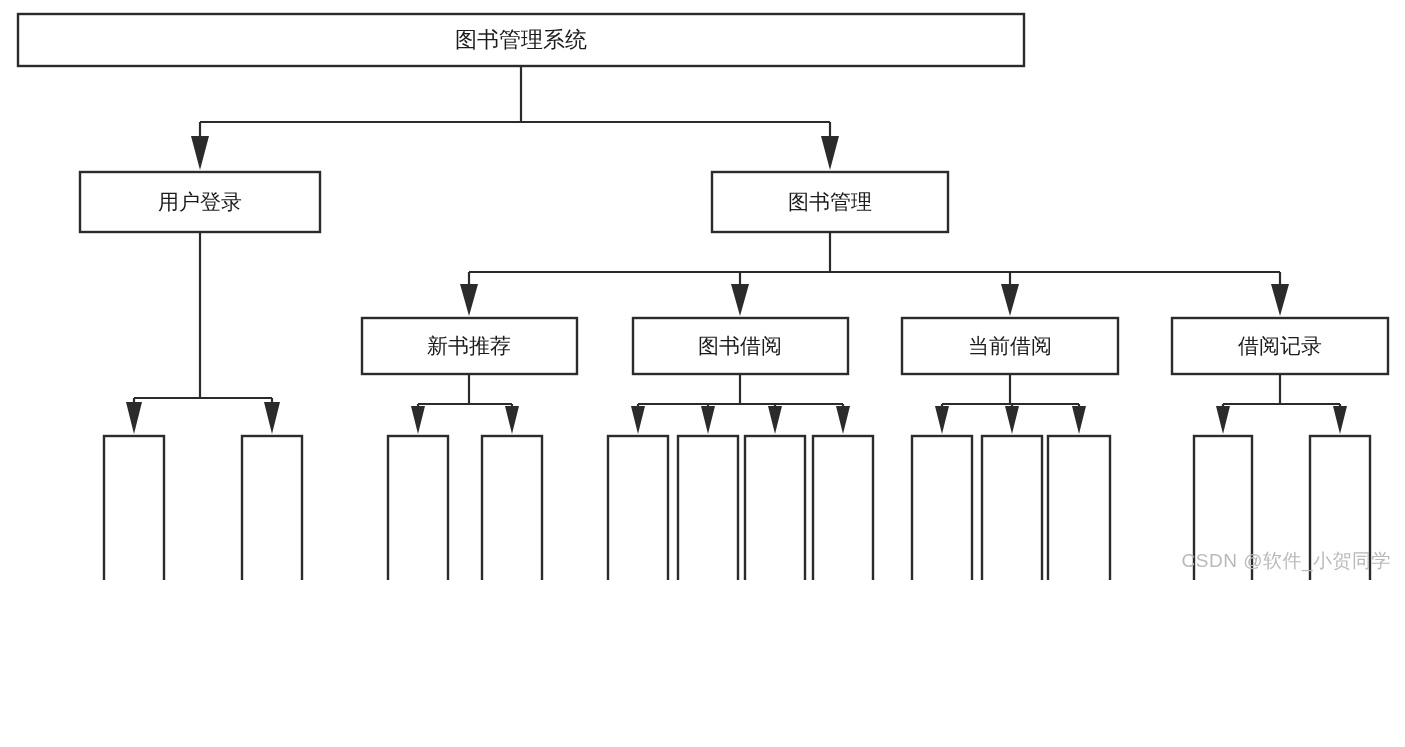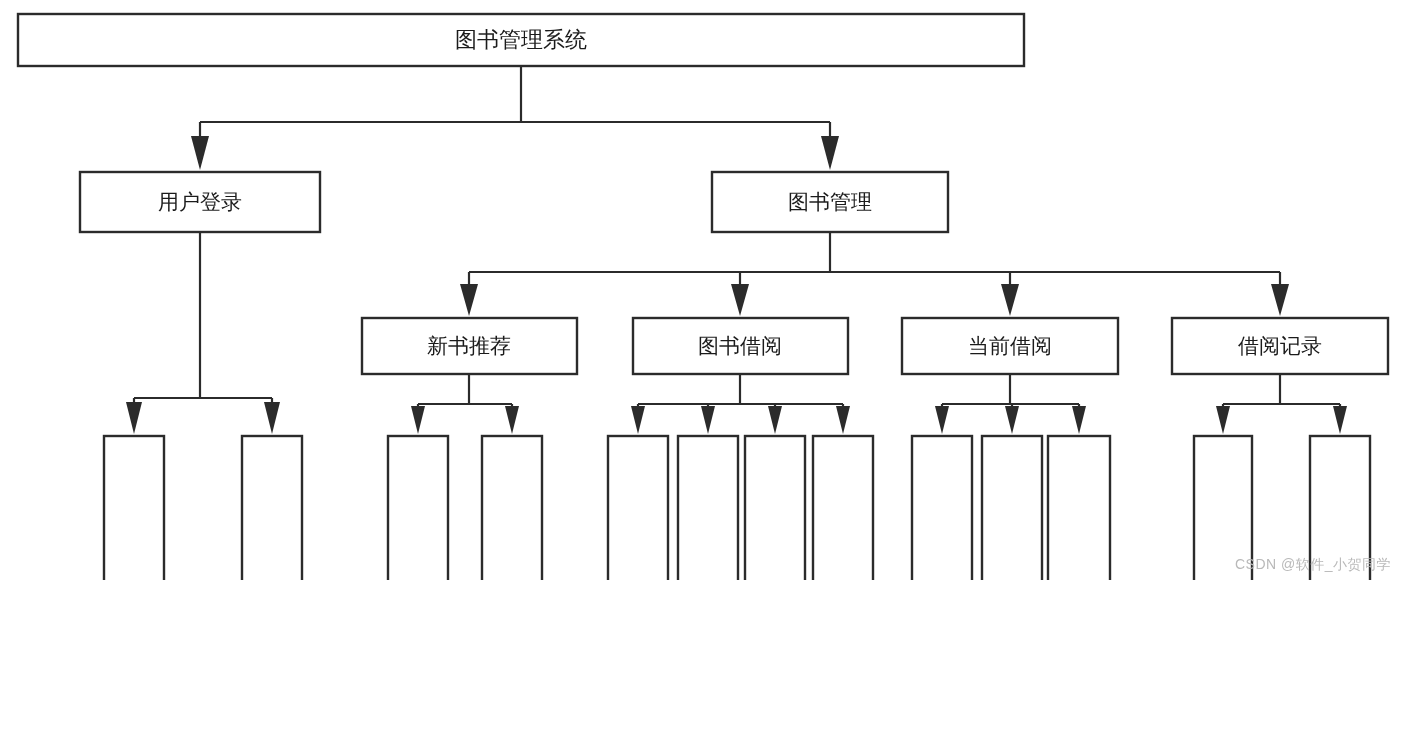--- a/index.html
+++ b/index.html
@@ -65,21 +65,21 @@
     align-items: flex-start;
     justify-content: center;
     pointer-events: none;
     user-select: none;
   }
   .watermark {
     position: absolute;
     right: 14px;
     bottom: 6px;
     font-family: "Liberation Sans", "DejaVu Sans", sans-serif;
-    font-size: 14px;
+    font-size: 19px;
     color: #b9b9b9;
     letter-spacing: 0.5px;
     white-space: nowrap;
   }
 </style>
 </head>
 <body>
 
 <div id="stage">
 

